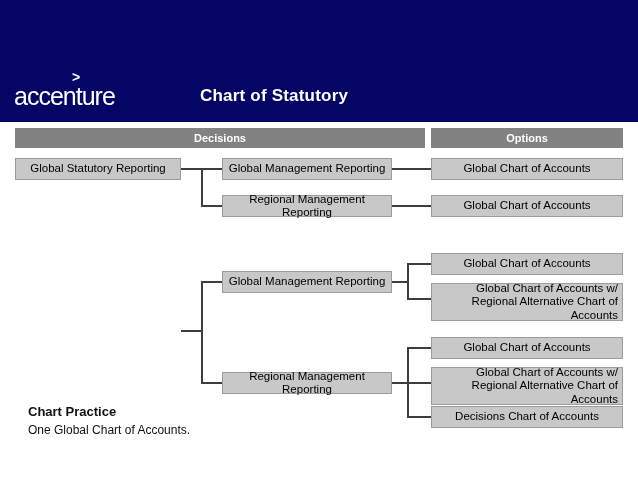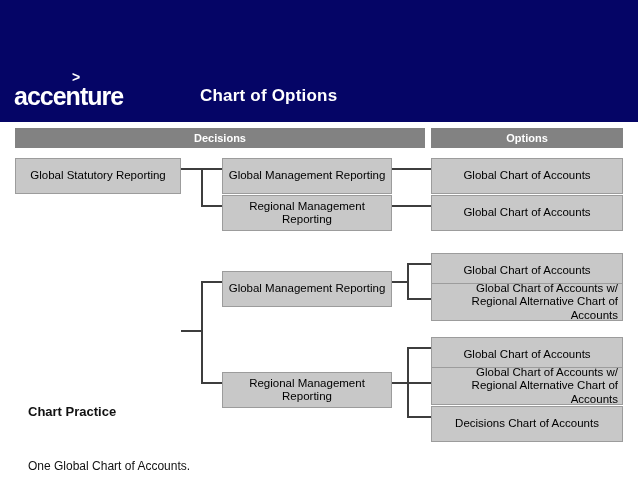--- a/index.html
+++ b/index.html
@@ -35,21 +35,21 @@
     font-weight: bold;
     letter-spacing: 0;
     line-height: 14px;
   }
   .logo .logo-text {
     position: absolute;
     left: 0; top: 10px;
     font-size: 25px;
     letter-spacing: -1px;
     line-height: 28px;
-    font-weight: bold;
+    font-weight: normal;
   }
   .slide-title {
     position: absolute;
     left: 200px; top: 86px;
     font-size: 17px;
     font-weight: bold;
     color: #ffffff;
     letter-spacing: 0.2px;
   }
   
@@ -76,54 +76,53 @@
     line-height: 13.5px;
     display: flex;
     align-items: center;
     justify-content: center;
     text-align: center;
     padding: 0 4px;
   }
   .col-left   { left: 15px;  width: 166px; }
   .col-mid    { left: 222px; width: 170px; }
   .col-right  { left: 431px; width: 192px; text-align: right; }
-  .h22 { height: 36px; }
+  .h22 { height: 22px; }
   .h32 { height: 38px; }
   
   .line {
     position: absolute;
     background: var(--line-color, #3d3d3d);
   }
   
   .footer-heading {
     position: absolute;
     left: 28px; top: 404px;
     font-size: 13px;
     font-weight: bold;
     color: #111111;
   }
   .footer-note {
     position: absolute;
     left: 28px; top: 423px;
     font-size: 12px;
     color: #111111;
-    margin-top: 36px;
   }
 </style>
 </head>
 <body>
 
 <div class="slide">
 
   <div class="navy-band">
     <div class="logo">
       <span class="caret">&gt;</span>
       <span class="logo-text">accenture</span>
     </div>
-    <div class="slide-title">Chart of Options</div>
+    <div class="slide-title">Chart of Statutory</div>
   </div>
 
   <div class="col-bar bar-decisions">Decisions</div>
   <div class="col-bar bar-options">Options</div>
 
   <div class="box col-left h22" style="top:158px;">Global Statutory Reporting</div>
   <div class="box col-mid h22" style="top:158px;">Global Management Reporting</div>
   <div class="box col-right h22" style="top:158px;">Global Chart of Accounts</div>
   <div class="box col-mid h22" style="top:195px;">Regional Management Reporting</div>
   <div class="box col-right h22" style="top:195px;">Global Chart of Accounts</div>

